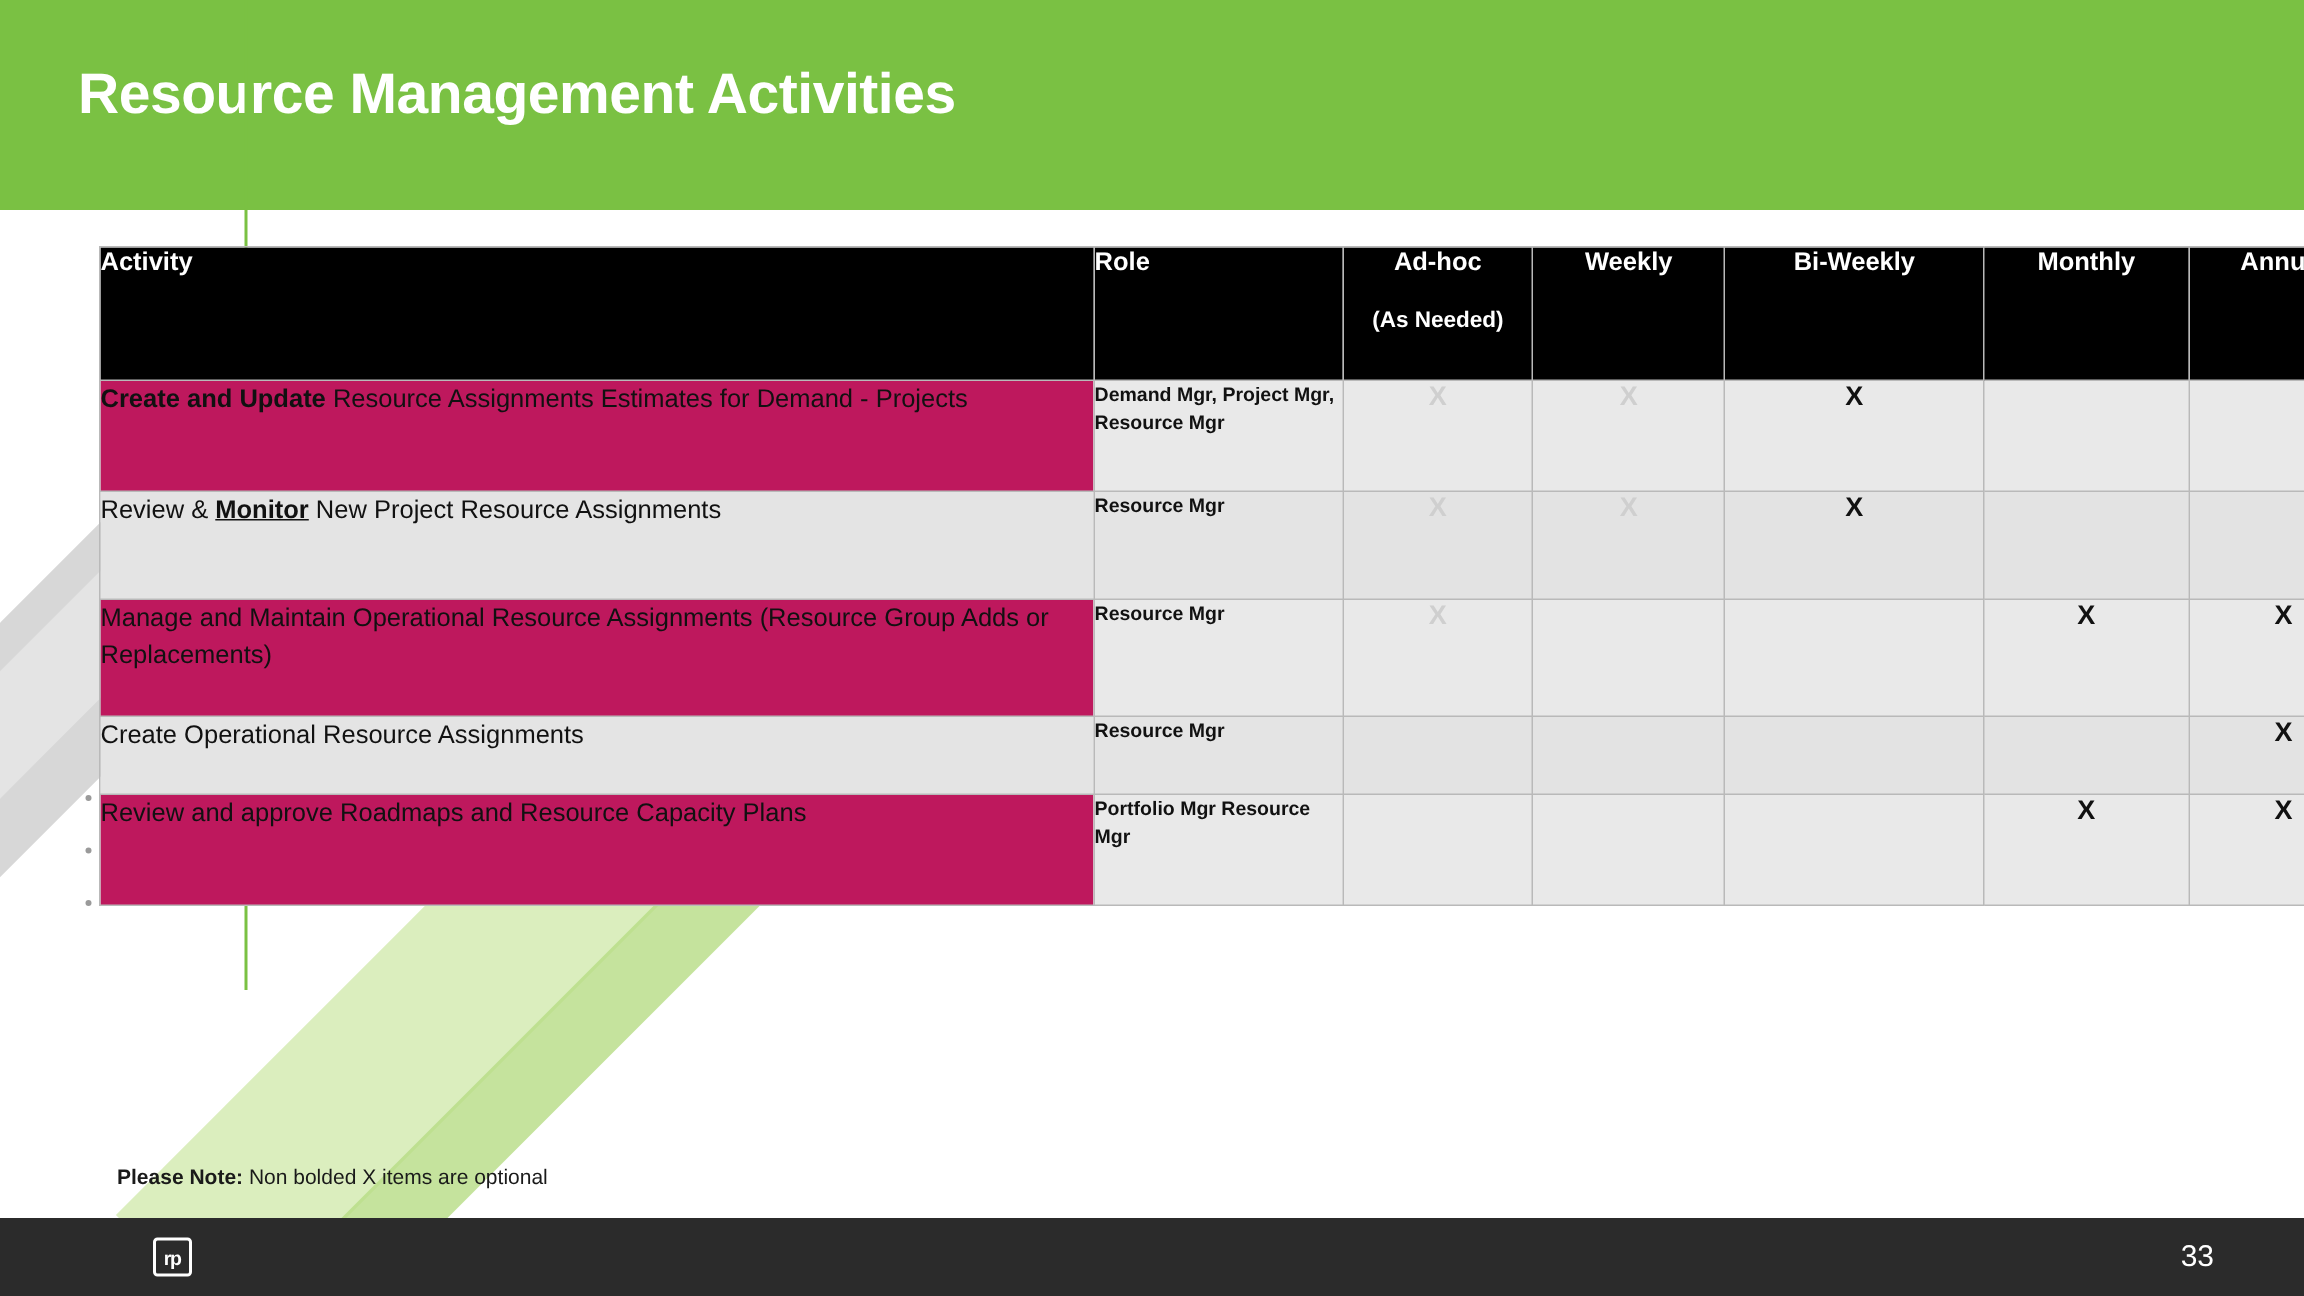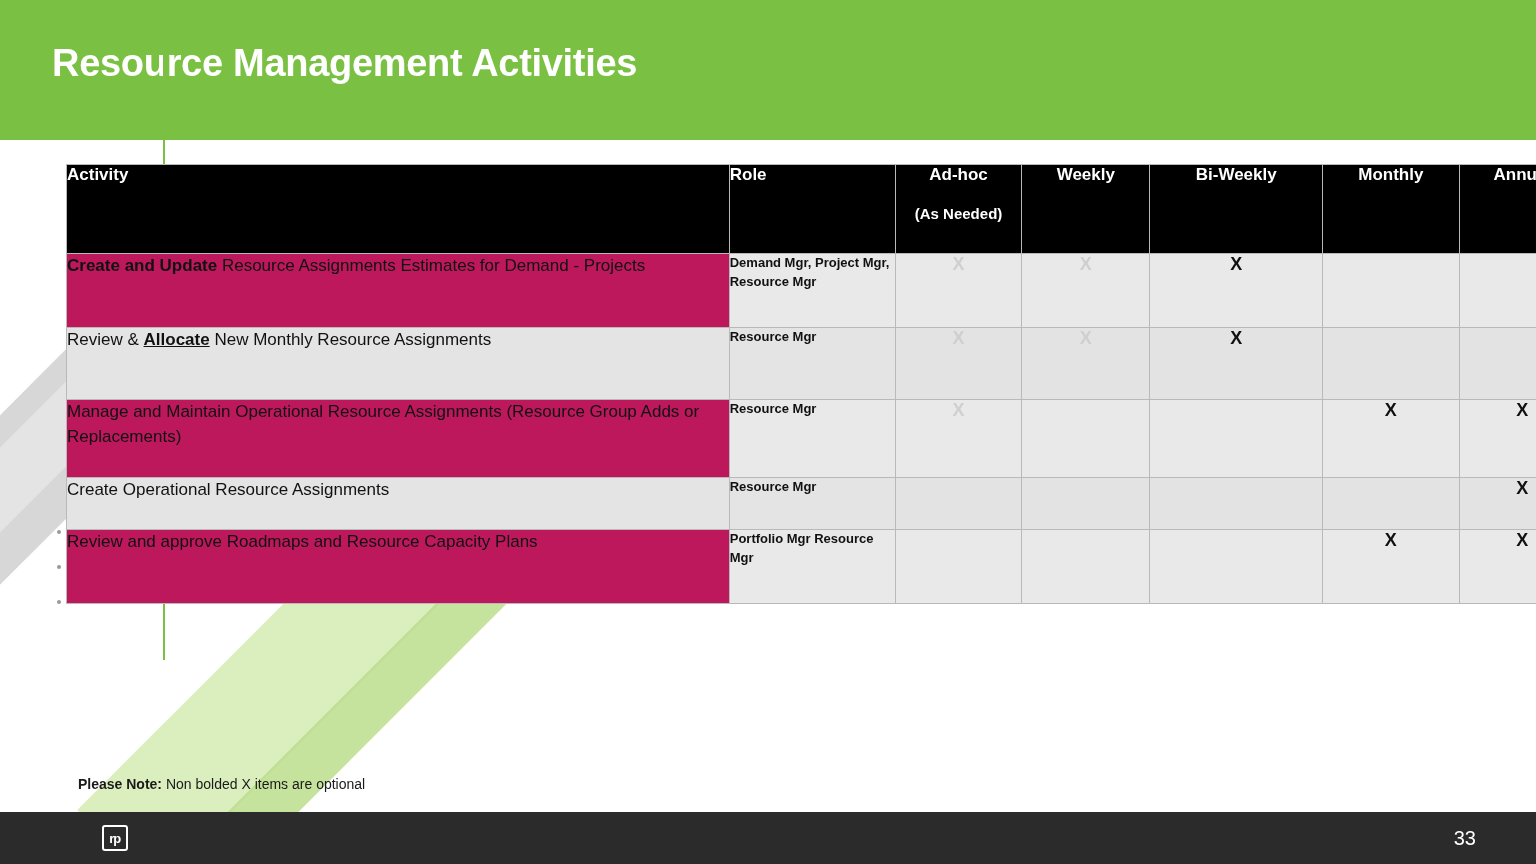--- a/index.html
+++ b/index.html
@@ -279,21 +279,21 @@
         <td class="activity-c"><span class="bold-run">Create and Update</span><span> Resource Assignments Estimates for Demand - Projects</span></td>
         <td class="role-c">Demand Mgr, Project Mgr, Resource Mgr</td>
         <td class="mark-c optional">X</td>
         <td class="mark-c optional">X</td>
         <td class="mark-c">X</td>
         <td class="mark-c"></td>
         <td class="mark-c"></td>
       </tr>
 
       <tr style="height:72px">
-        <td class="activity-c"><span>Review &amp; </span><span class="bold-underline">Allocate</span><span> New Monthly Resource Assignments</span></td>
+        <td class="activity-c"><span>Review &amp; </span><span class="bold-underline">Monitor</span><span> New Project Resource Assignments</span></td>
         <td class="role-c">Resource Mgr</td>
         <td class="mark-c optional">X</td>
         <td class="mark-c optional">X</td>
         <td class="mark-c">X</td>
         <td class="mark-c"></td>
         <td class="mark-c"></td>
       </tr>
 
 
       <tr style="height:78px">

